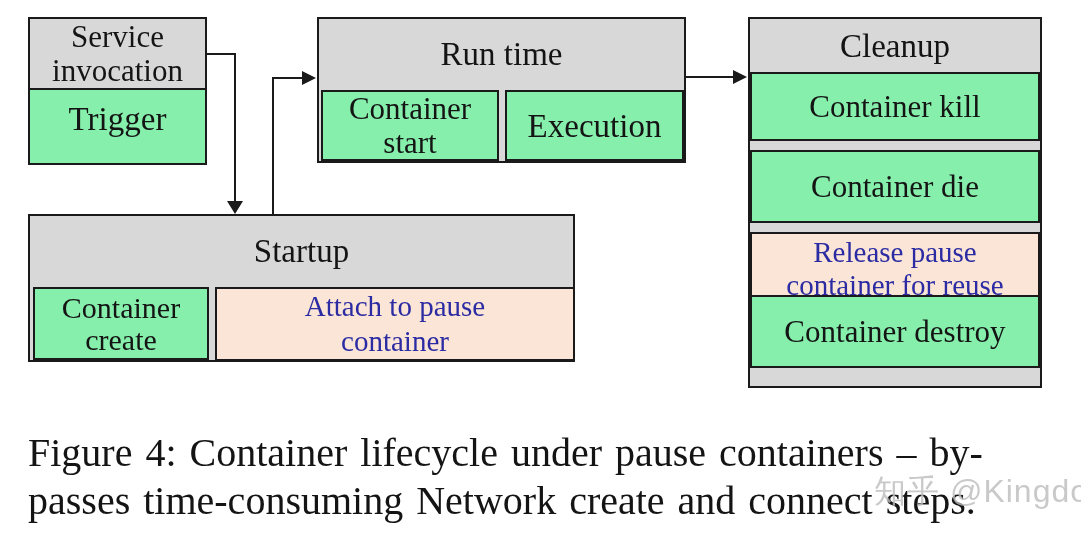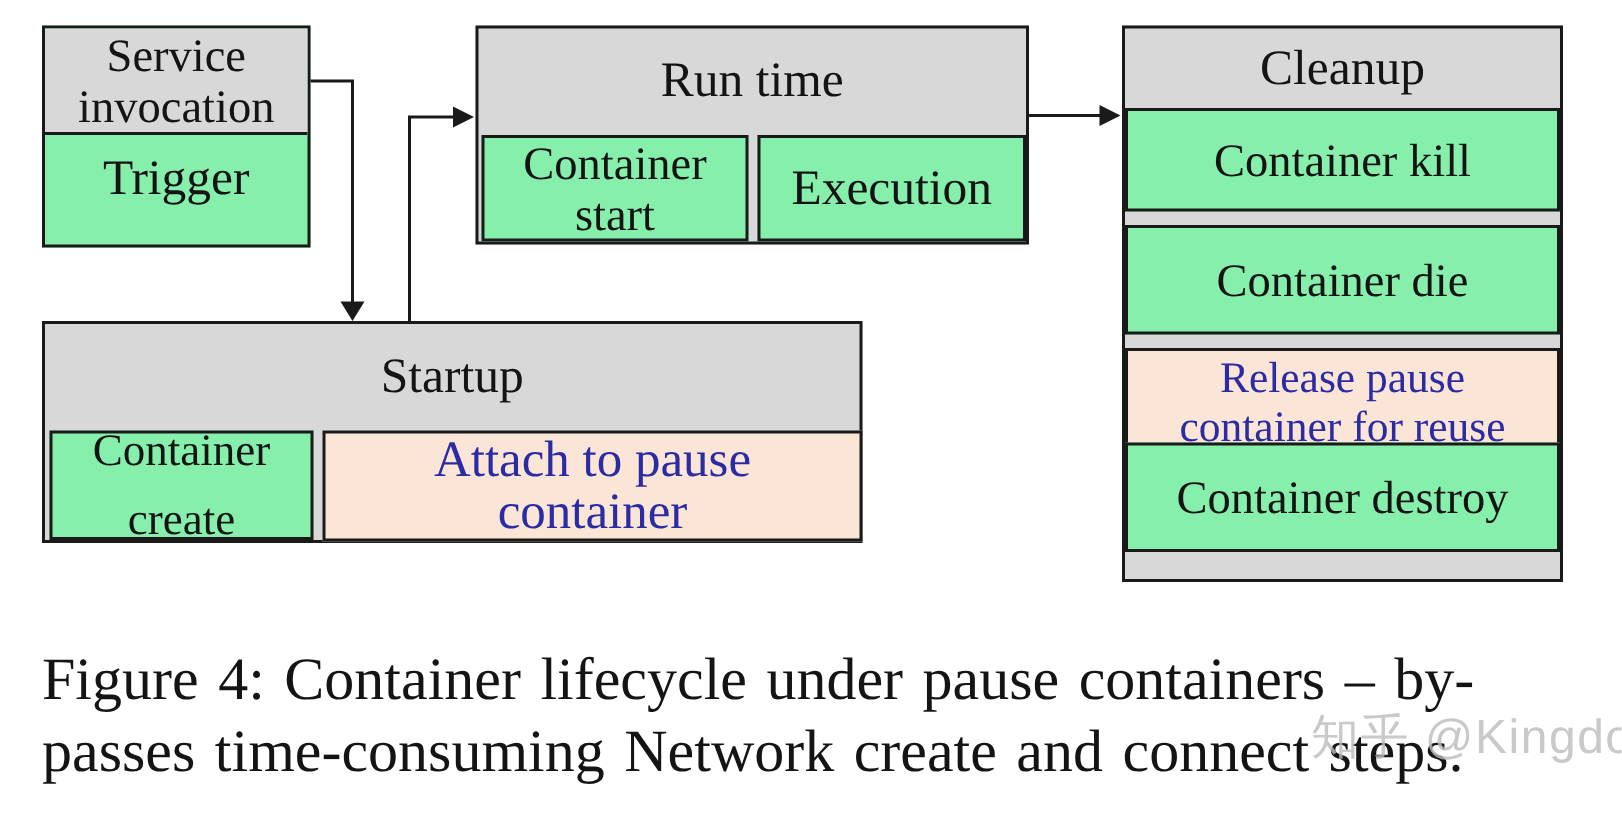--- a/index.html
+++ b/index.html
@@ -68,24 +68,24 @@
   </div>
   <div class="abs box whitebg center label" style="left:0px;top:276px;width:290px;height:73px;">
     <span>Container destroy</span>
   </div>
 </div>
 
 <div class="abs box graybg" style="left:28px;top:214px;width:547px;height:148px;">
   <div class="center title" style="height:70px;">
     <span>Startup</span>
   </div>
-  <div class="abs box whitebg center" style="left:3px;top:71px;width:176px;height:73px;font-size:30px;line-height:46px;">
+  <div class="abs box whitebg center" style="left:3px;top:71px;width:176px;height:73px;font-size:30px;line-height:32px;">
     <span style="max-width:155px;">Container create</span>
   </div>
-  <div class="abs box highlight center" style="left:185px;top:71px;width:360px;height:74px;font-size:34px;line-height:35px;">
+  <div class="abs box highlight center" style="left:185px;top:71px;width:360px;height:74px;font-size:29px;line-height:35px;">
     <span style="max-width:250px;">Attach to pause container</span>
   </div>
 </div>
 
 <svg class="svg-overlay" width="1081" height="544" viewBox="0 0 1081 544">
 
   <g>
     <polyline points="207,54 235,54 235,202" fill="none" stroke="#1a1a1a" stroke-width="2"></polyline>
     <polygon points="227,201 243,201 235,214" fill="#1a1a1a"></polygon>
   </g>

